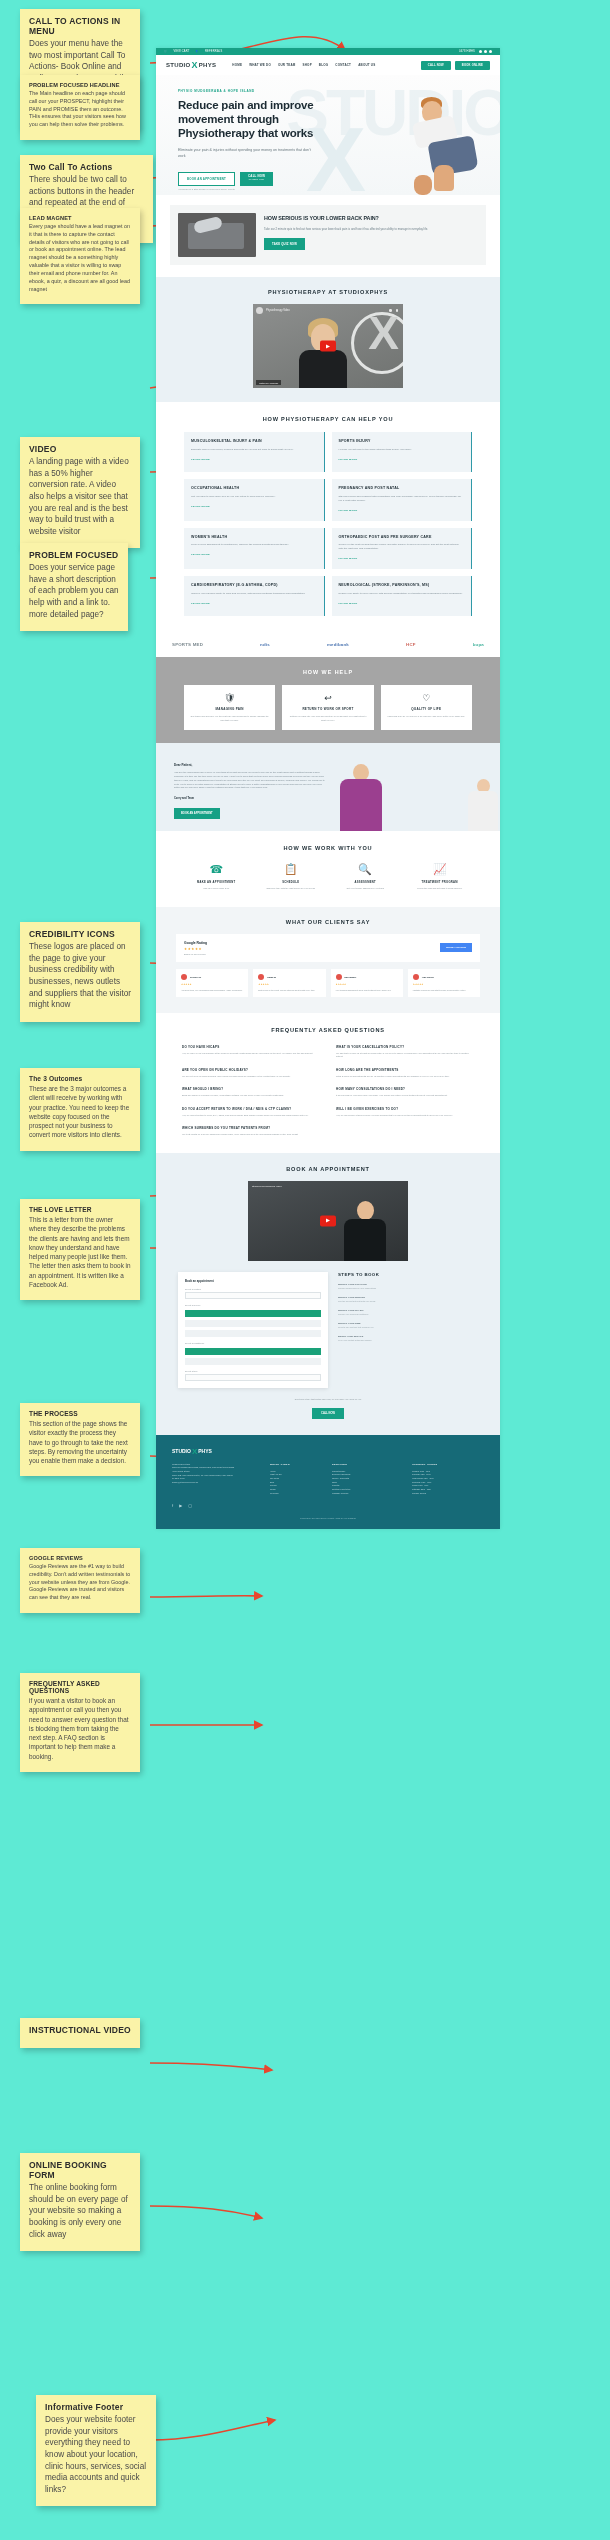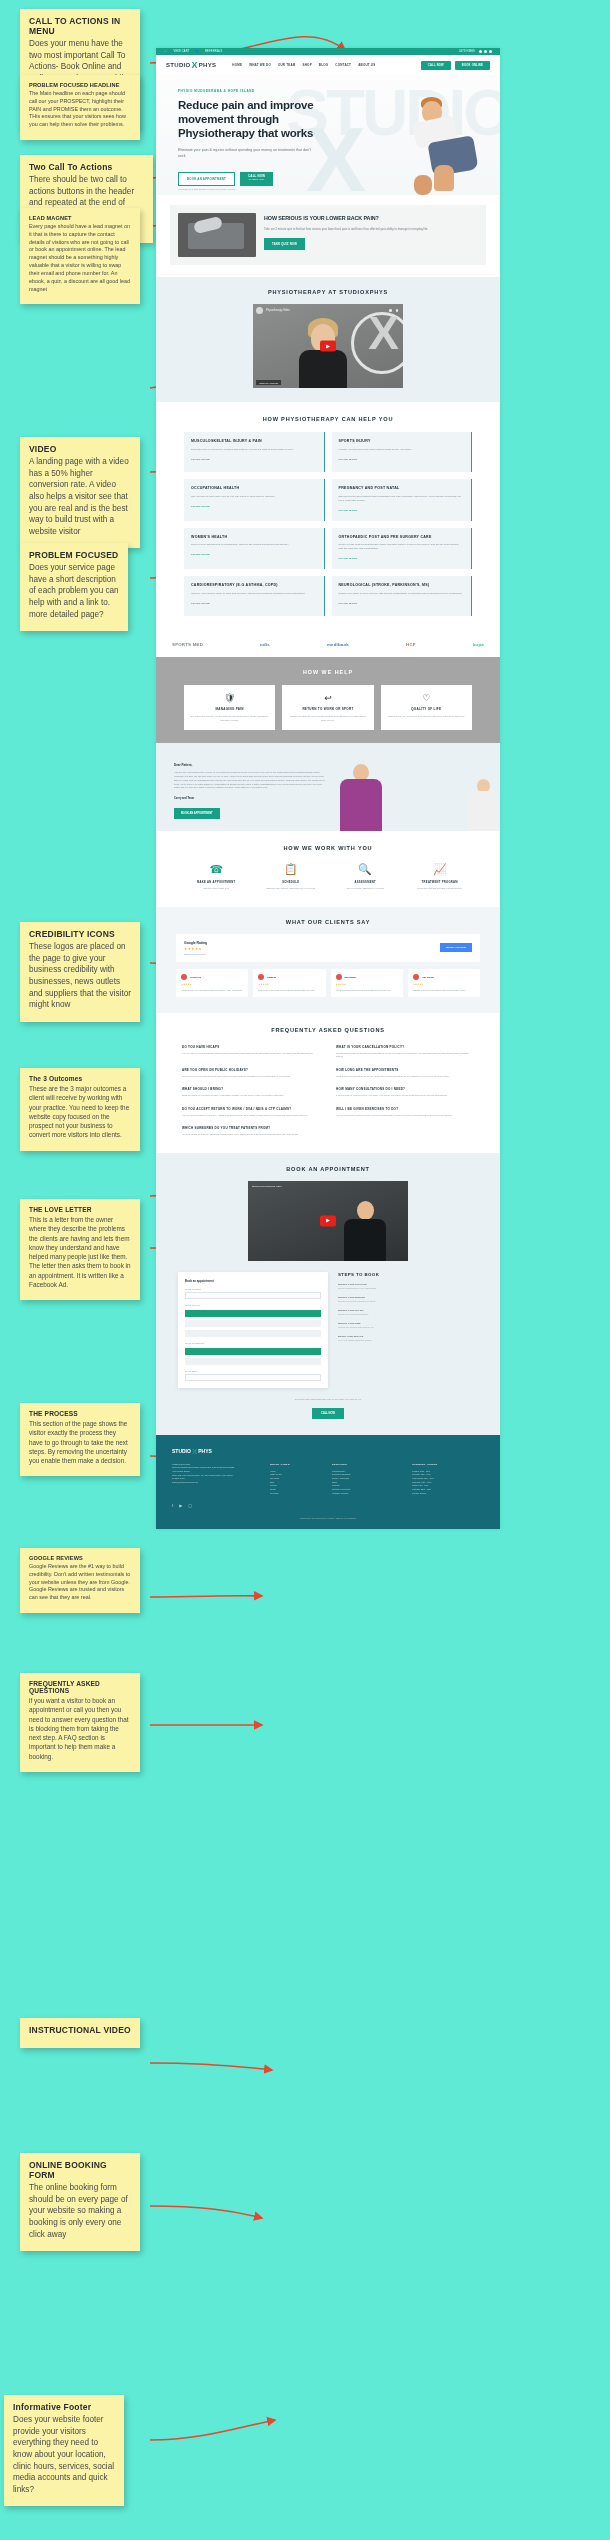--- a/index.html
+++ b/index.html
@@ -353,21 +353,21 @@
 
   <div class="note big" style="left:20px; top:2018px; width:120px;">
     <span class="note-title">INSTRUCTIONAL VIDEO</span>
   </div>
 
   <div class="note big" style="left:20px; top:2153px; width:120px;">
     <span class="note-title">ONLINE BOOKING FORM</span>
     <span class="note-body">The online booking form should be on every page of your website so making a booking is only every one click away</span>
   </div>
 
-  <div class="note big" style="left:4px; top:2395px; width:120px;">
+  <div class="note big" style="left:36px; top:2395px; width:120px;">
     <span class="note-title">Informative Footer</span>
     <span class="note-body">Does your website footer provide your visitors everything they need to know about your location, clinic hours, services, social media accounts and quick links?</span>
   </div>
 
   <div id="site">
     <div class="inner">
 
       <div class="topbar">
         <span>🛒</span>
         <span>VIEW CART</span>

